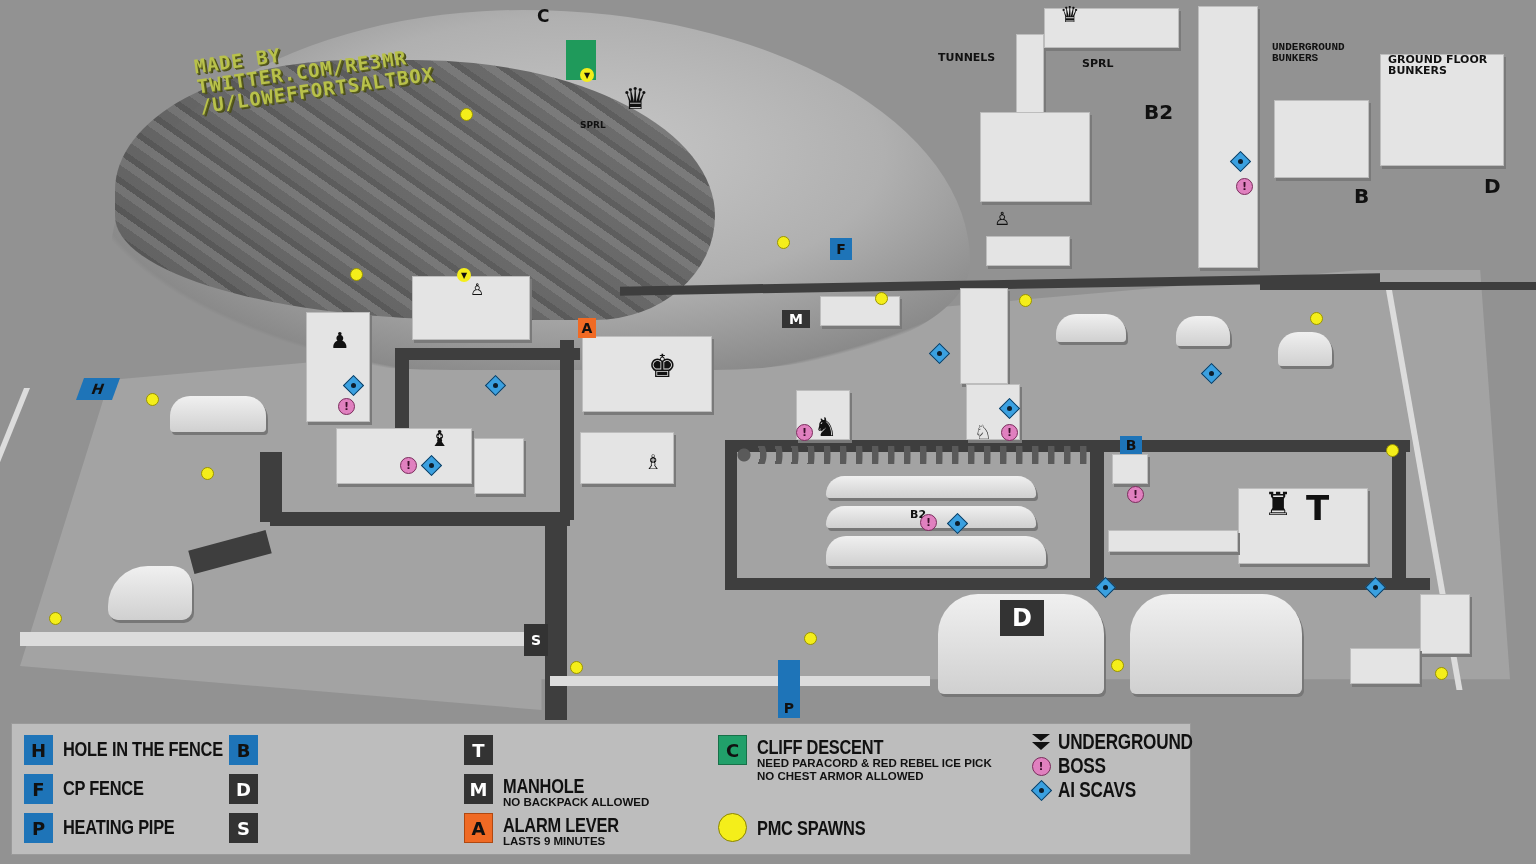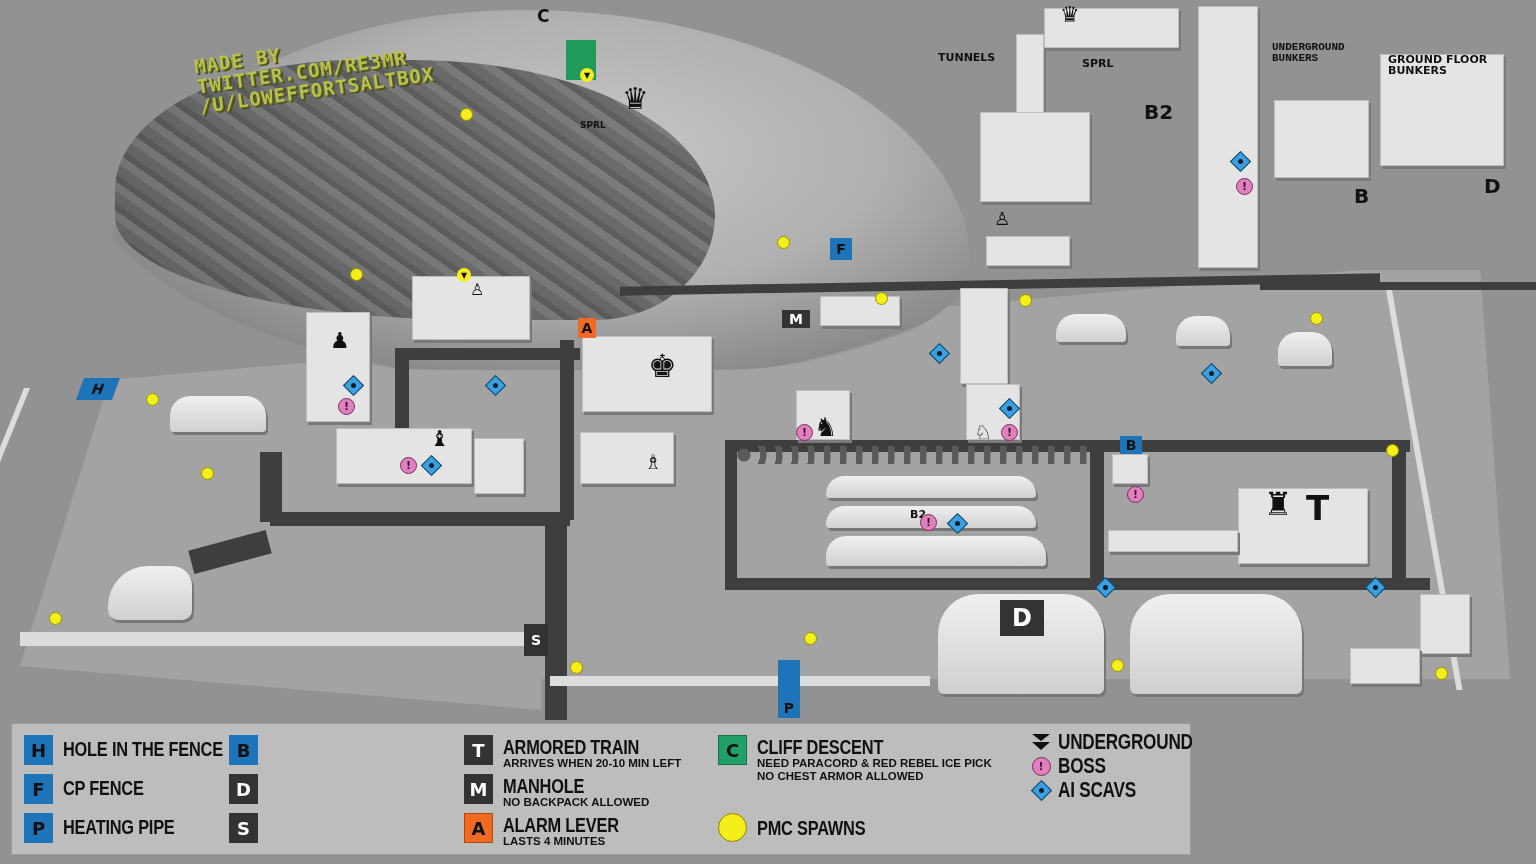--- a/index.html
+++ b/index.html
@@ -229,37 +229,33 @@
   </div>
   <div class="lg-item" style="left:217px;top:50px;">
     <div class="lg-badge dark">D</div>
   </div>
   <div class="lg-item" style="left:217px;top:89px;">
     <div class="lg-badge dark">S</div>
   </div>
 
   <div class="lg-item" style="left:452px;top:11px;">
     <div class="lg-badge dark">T</div>
-    <div class="lg-text">
-        <div class="lg-title">ARMORED TRAIN</div>
-        <div class="lg-sub">ARRIVES WHEN 20-10 MIN LEFT</div>
-      </div>
   </div>
   <div class="lg-item" style="left:452px;top:50px;">
     <div class="lg-badge dark">M</div>
     <div class="lg-text">
         <div class="lg-title">MANHOLE</div>
         <div class="lg-sub">NO BACKPACK ALLOWED</div>
       </div>
   </div>
   <div class="lg-item" style="left:452px;top:89px;">
     <div class="lg-badge orange">A</div>
     <div class="lg-text">
         <div class="lg-title">ALARM LEVER</div>
-        <div class="lg-sub">LASTS 4 MINUTES</div>
+        <div class="lg-sub">LASTS 9 MINUTES</div>
       </div>
   </div>
 
   <div class="lg-item" style="left:706px;top:11px;">
     <div class="lg-badge green">C</div>
     <div class="lg-text">
       <div class="lg-title">CLIFF DESCENT</div>
       <div class="lg-sub">NEED PARACORD &amp; RED REBEL ICE PICK</div>
       <div class="lg-sub">NO CHEST ARMOR ALLOWED</div>
     </div>

